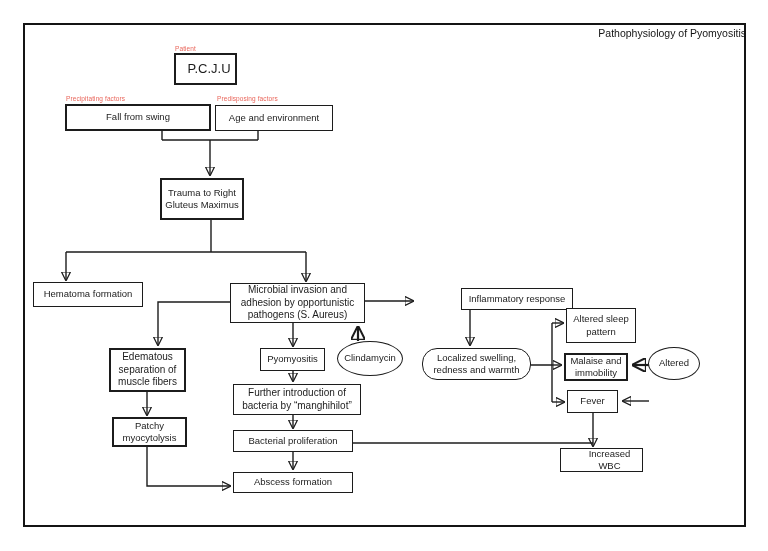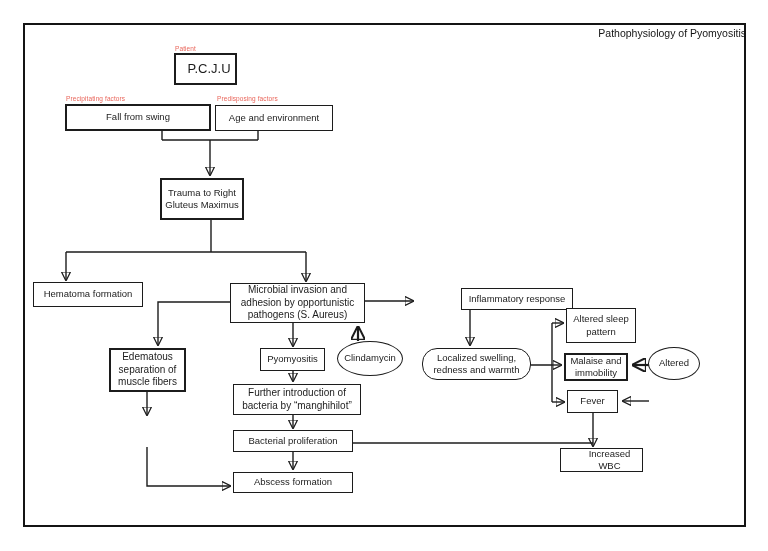--- a/index.html
+++ b/index.html
@@ -106,20 +106,24 @@
 adhesion by opportunistic
 pathogens (S. Aureus)</span>
   </div>
 
   <div class="node heavy small" style="left:109px;top:348px;width:77px;height:44px;">
     <span class="txt">Edematous
 separation of
 muscle fibers</span>
   </div>
 
+  <div class="node heavy" style="left:112px;top:417px;width:75px;height:30px;">
+    <span class="txt">Patchy
+myocytolysis</span>
+  </div>
 
   <div class="node" style="left:260px;top:348px;width:65px;height:23px;">
     <span class="txt">Pyomyositis</span>
   </div>
 
   <div class="node ellipse" style="left:337px;top:341px;width:66px;height:35px;">
     <span class="txt">Clindamycin</span>
   </div>
 
   <div class="node small" style="left:233px;top:384px;width:128px;height:31px;">

